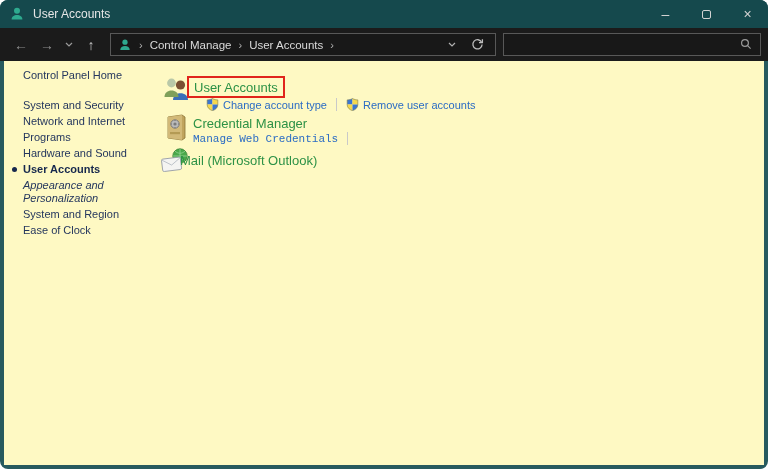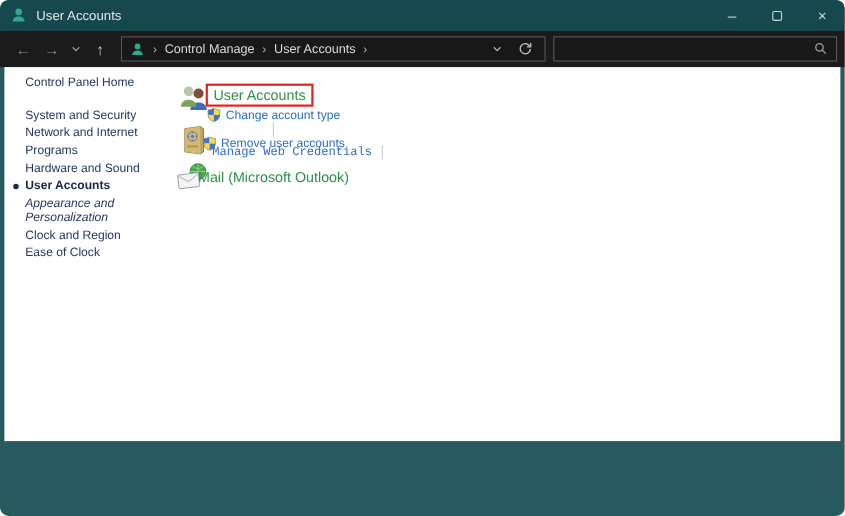--- a/index.html
+++ b/index.html
@@ -24,38 +24,38 @@
   .crumb-sep { color:#b2b2b2; font-size:11px; padding:0 7px; }
   .crumb { color:#dadada; font-size:11.5px; white-space:nowrap; }
   .addr-spacer { flex:1; }
   .addr-dd { width:20px; display:flex; justify-content:center; }
   .addr-refresh { width:22px; display:flex; justify-content:center; margin-left:4px; }
   .searchbox { flex:1; height:23px; margin-left:7px; background:#181818; border:1px solid #585858; position:relative; display:flex; align-items:center; }
   .searchbox input { position:absolute; left:4px; top:0; width:calc(100% - 28px); height:100%; background:transparent; border:none; outline:none; color:#dadada; font-size:11.5px; font-family:"Liberation Sans", sans-serif; }
   .search-icon { position:absolute; right:8px; top:4px; }
 
   
-  .content { position:relative; margin:0 4px 4px 4px; width:760px; height:340px; background:#ffffff; overflow:hidden; }
+  .content { position:relative; margin:0 4px 4px 4px; width:760px; height:404px; background:#fef9c3; overflow:hidden; }
 
   
   .sidebar { position:absolute; left:0; top:0; width:156px; height:100%; padding:8px 0 0 19px; }
   .side-item { position:relative; font-size:11px; line-height:13px; color:#25375e; margin-bottom:3px; cursor:pointer; }
   .side-item.home { margin-bottom:17px; }
   .side-item.active { font-weight:bold; color:#16284d; }
   .side-item.wrap { width:104px;font-style:italic; }
   .bullet { position:absolute; left:-11px; top:4px; width:5px; height:5px; border-radius:50%; background:#16284d; }
 
   
   .main-icon { position:absolute; }
   .red-box { position:absolute; left:183px; top:15px; border:2px solid #e0241b; padding:0 5px; line-height:17px; }
   .green-h { font-size:13px; color:#2c9146; white-space:nowrap; cursor:pointer; }
   .h-credential { position:absolute; left:189px; top:55px; }
   .h-mail { position:absolute; left:176px; top:92px; }
   .task-row { position:absolute; display:flex; align-items:center; }
-  .task-row.r1 { left:180px; top:37px;flex-direction:column; }
+  .task-row.r1 { left:202px; top:37px; }
   .task-row.r2 { left:189px; top:71px;font-family:Liberation Mono, monospace; }
   .task { display:flex; align-items:center; font-size:11px; color:#2b6cc4; white-space:nowrap; cursor:pointer; }
   .task svg { margin-right:4px; }
   .task-sep { width:1px; height:13px; background:#c9c9c9; margin:0 9px; }
 </style>
 </head>
 <body>
 
 <div class="window">
 
@@ -123,21 +123,21 @@
       <div class="side-item home">Control Panel Home</div>
       <div class="side-item">System and Security</div>
       <div class="side-item">Network and Internet</div>
       <div class="side-item">Programs</div>
       <div class="side-item">Hardware and Sound</div>
       <div class="side-item active">
         <span class="bullet"></span>
         <span>User Accounts</span>
       </div>
       <div class="side-item wrap">Appearance and Personalization</div>
-      <div class="side-item">Clock and Region</div>
+      <div class="side-item">System and Region</div>
       <div class="side-item">Ease of Clock</div>
     </div>
 
     <svg class="main-icon" style="left:159px; top:16px;" width="27" height="25" viewBox="0 0 27 25">
       <circle cx="17.5" cy="8" r="4.6" fill="#7a4f33"></circle>
       <path d="M10 23 c0-4.4 3.4-6.8 7.5-6.8 s7.5 2.4 7.5 6.8 z" fill="#3a6fb8"></path>
       <circle cx="8.5" cy="6" r="4.4" fill="#b9c8a8"></circle>
       <path d="M1.5 20 c0-4.2 3.2-6.4 7-6.4 s7 2.2 7 6.4 z" fill="#7fa05a"></path>
     </svg>
     <div class="red-box">
@@ -177,20 +177,21 @@
     </div>
 
     <svg class="main-icon" style="left:162px; top:53px;" width="21" height="27" viewBox="0 0 21 27">
       <path d="M2 3 L16 1 L19 3 V24 L16 26 L2 24 Z" fill="#c0a45e" stroke="#8a7336" stroke-width="0.8"></path>
       <path d="M2 3 L16 1 V26 L2 24 Z" fill="#d2b978"></path>
       <circle cx="9" cy="10" r="4.2" fill="#b9b9b9" stroke="#6e6e6e" stroke-width="0.8"></circle>
       <circle cx="9" cy="10" r="1.6" fill="#7a7a7a"></circle>
       <path d="M9 5.8 V7 M9 13 V14.2 M4.8 10 H6 M12 10 H13.2" stroke="#6e6e6e" stroke-width="0.8"></path>
       <rect x="4" y="18" width="10" height="2.2" fill="#b49a54"></rect>
     </svg>
+    <span class="green-h h-credential">Credential Manager</span>
     <div class="task-row r2">
       <span class="task">
         <span>Manage Web Credentials</span>
       </span>
       <span class="task-sep"></span>
     </div>
 
     <svg class="main-icon" style="left:157px; top:86px;" width="28" height="26" viewBox="0 0 28 26">
       <circle cx="19" cy="9" r="7.2" fill="#4aa94a" stroke="#2e7d2e" stroke-width="0.8"></circle>
       <path d="M12 9 H26 M19 1.8 V16.2 M14 4 C17 7 21 7 24 4 M14 14 C17 11 21 11 24 14" stroke="#8fd08f" stroke-width="0.9" fill="none"></path>

